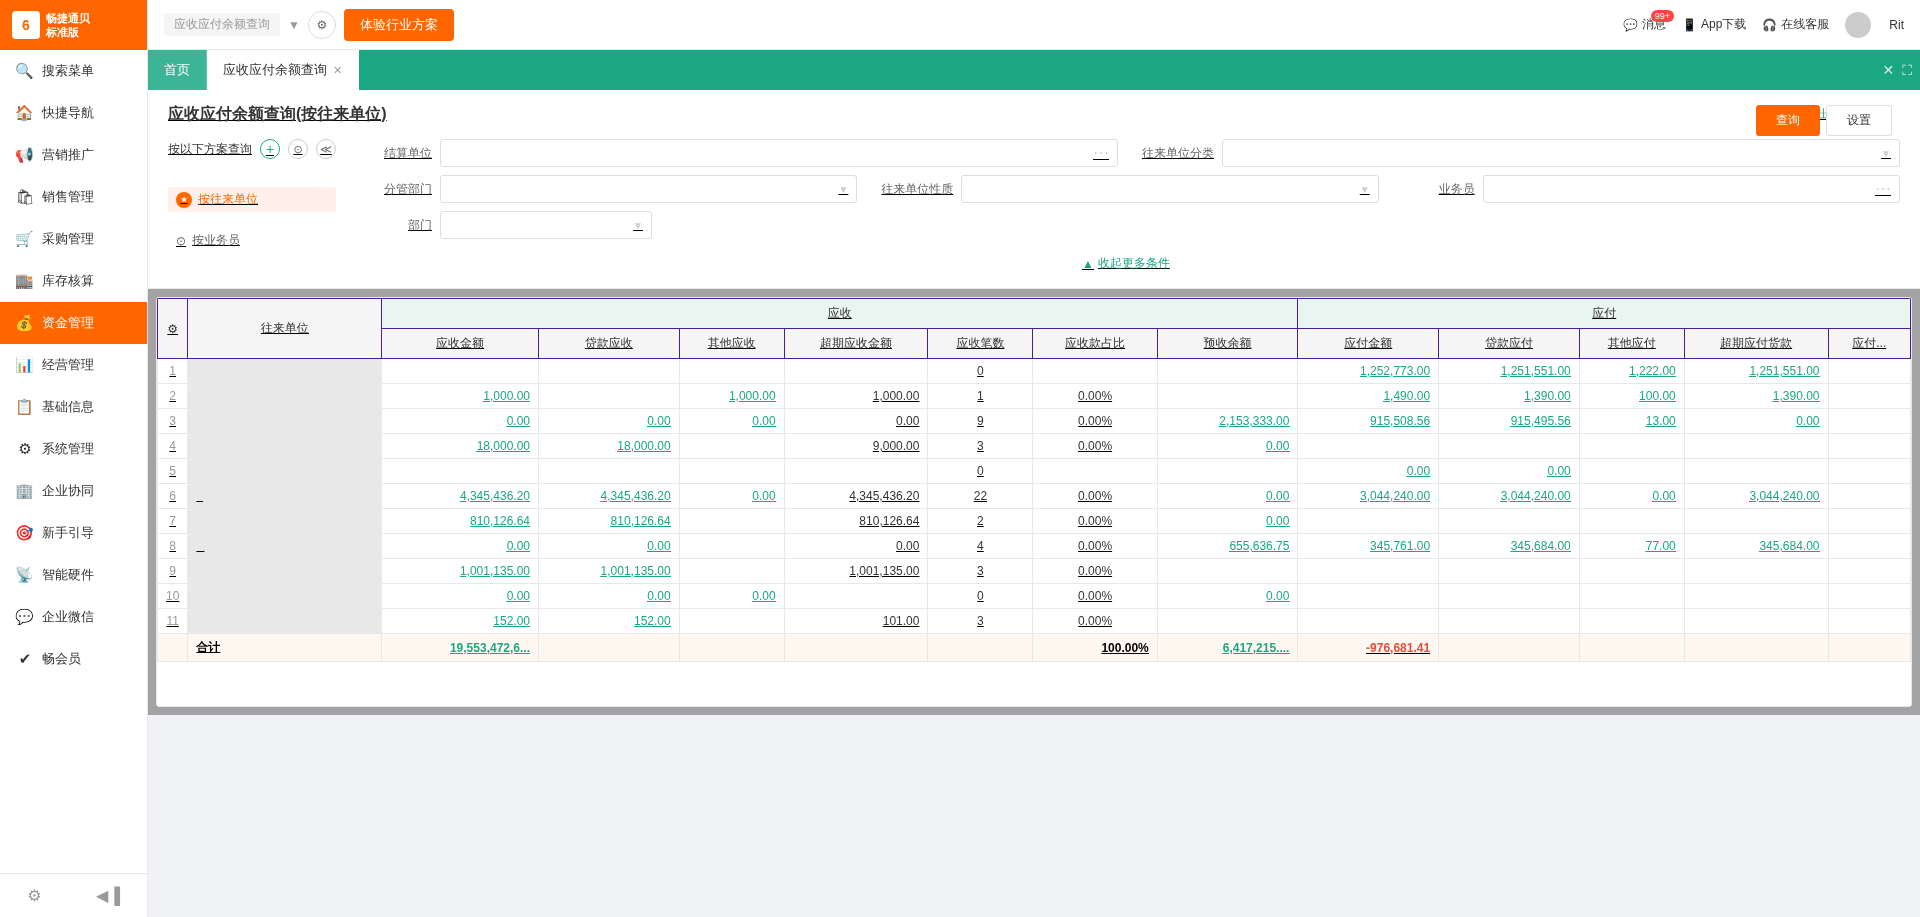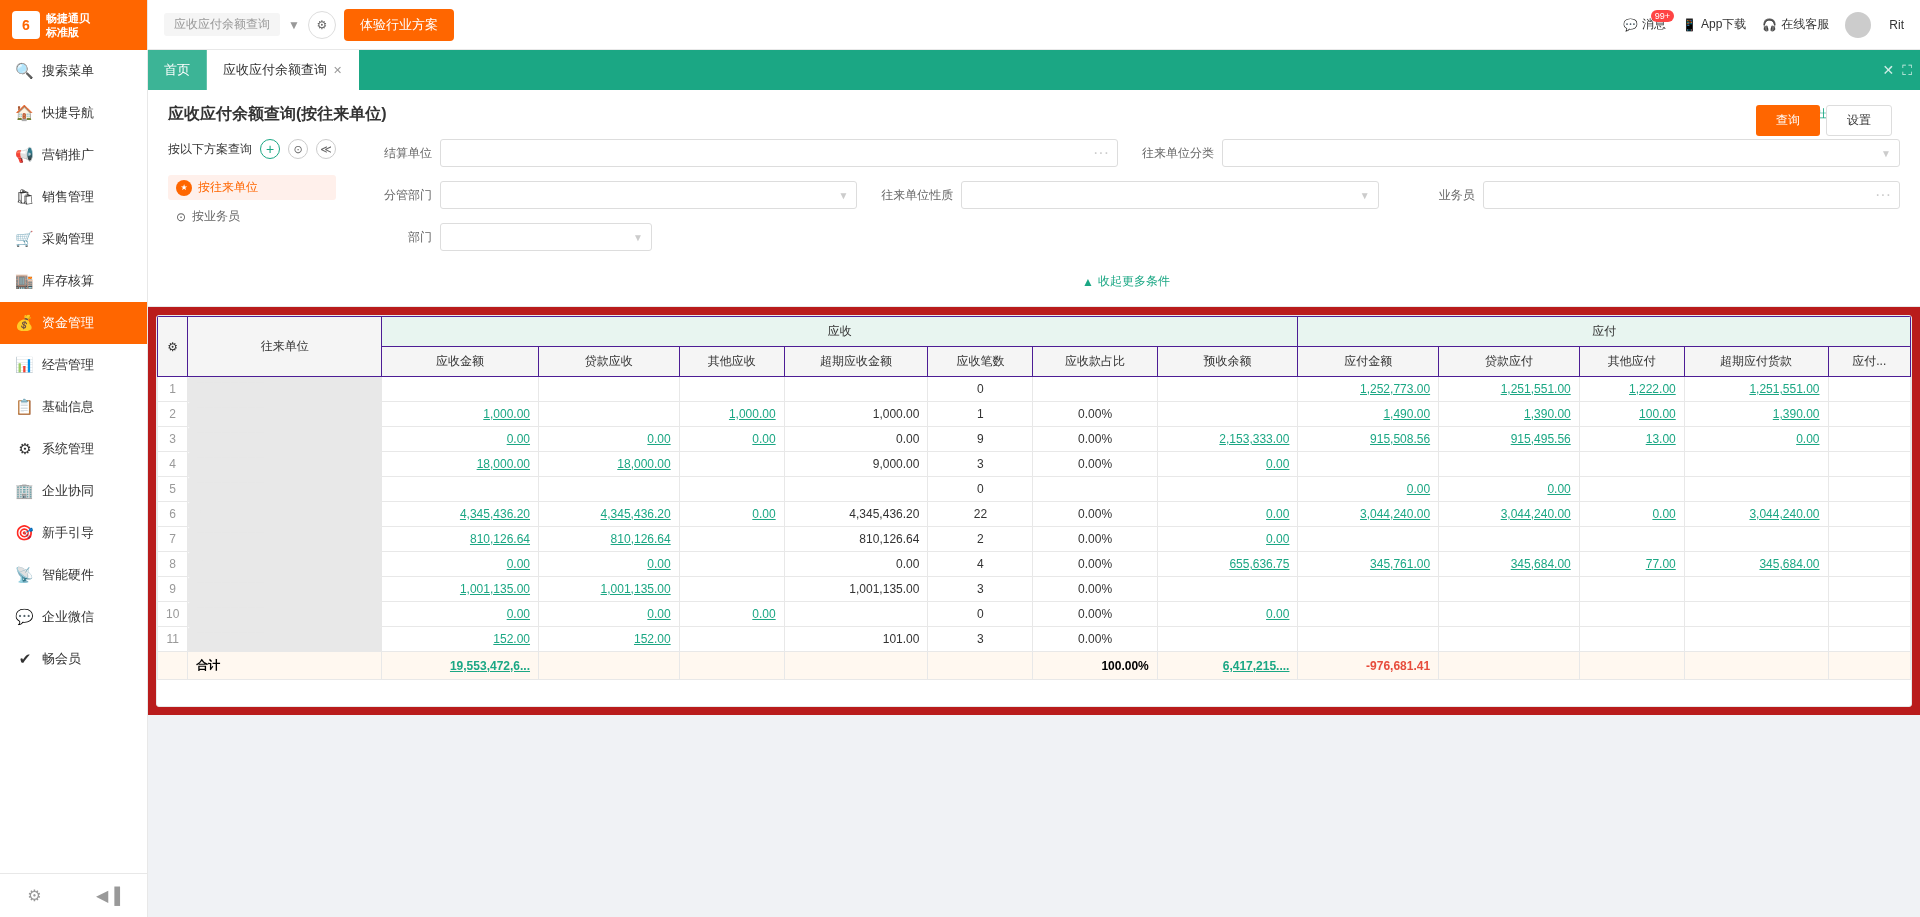--- a/index.html
+++ b/index.html
@@ -37,21 +37,21 @@
     
     .tabbar { height: 40px; background: #1ba784; display: flex; align-items: stretch; padding: 0; }
     .tab { display: flex; align-items: center; padding: 0 16px; color: #fff; font-size: 13px; cursor: pointer; border-right: 1px solid rgba(255,255,255,0.2); }
     .tab.home { background: rgba(255,255,255,0.15); }
     .tab.active { background: #fff; color: #333; }
     .tab-close { margin-left: 6px; color: #999; font-size: 11px; cursor: pointer; }
     .tabbar-controls { margin-left: auto; display: flex; align-items: center; padding: 0 8px; gap: 8px; }
     .tabbar-ctrl-btn { color: #fff; font-size: 14px; cursor: pointer; opacity: 0.8; }
 
     
-    .page-content { flex: 1; background: #b91c1c; overflow: hidden; display: flex; flex-direction: column; }
+    .page-content { flex: 1; background: #a3a3a3; overflow: hidden; display: flex; flex-direction: column; text-decoration: underline; }
 
     
     .page-header { background: #fff; padding: 12px 20px 0; display: flex; align-items: center; justify-content: space-between; }
     .page-title { font-size: 16px; font-weight: bold; color: #333; }
     .page-header-actions { display: flex; gap: 8px; }
     .header-btn { display: flex; align-items: center; gap: 4px; color: #1ba784; font-size: 12px; cursor: pointer; padding: 4px 8px; }
 
     
     .filter-area { background: #fff; padding: 12px 20px; border-bottom: 1px solid #e8e8e8; }
     .filter-title-row { display: flex; align-items: center; gap: 8px; margin-bottom: 12px; }
@@ -228,38 +228,38 @@
         <div class="header-btn">
           <span>↻</span>
           <span>刷新</span>
         </div>
       </div>
     </div>
 
     <div class="filter-area">
       <div style="display:flex; gap:16px; align-items:flex-start;">
 
-        <div style="display:flex; flex-direction:column; gap:4px; min-width:160px;">
+        <div style="display:flex; flex-direction:column; gap:16px; min-width:160px;">
           <div class="filter-title-row">
             <span class="filter-title">按以下方案查询</span>
             <div class="filter-add-btn">+</div>
             <div class="filter-option-btn">⊙</div>
             <div class="filter-option-btn">≪</div>
           </div>
           <div class="filter-scheme">
             <div class="filter-scheme-icon">★</div>
             <span class="filter-scheme-text">按往来单位</span>
           </div>
           <div class="filter-scheme2">
             <span>⊙</span>
             <span>按业务员</span>
           </div>
         </div>
 
-        <div style="flex:1; display:flex; flex-direction:column; gap:6px;">
+        <div style="flex:1; display:flex; flex-direction:column; ">
 
           <div style="display:flex; justify-content:flex-end; gap:6px; position:absolute; right:28px; top:105px;">
             <button class="query-btn">查询</button>
             <button class="settings-btn">设置</button>
           </div>
 
           <div class="filter-row">
             <div class="filter-field">
               <span class="filter-label">结算单位</span>
               <div class="filter-input">

